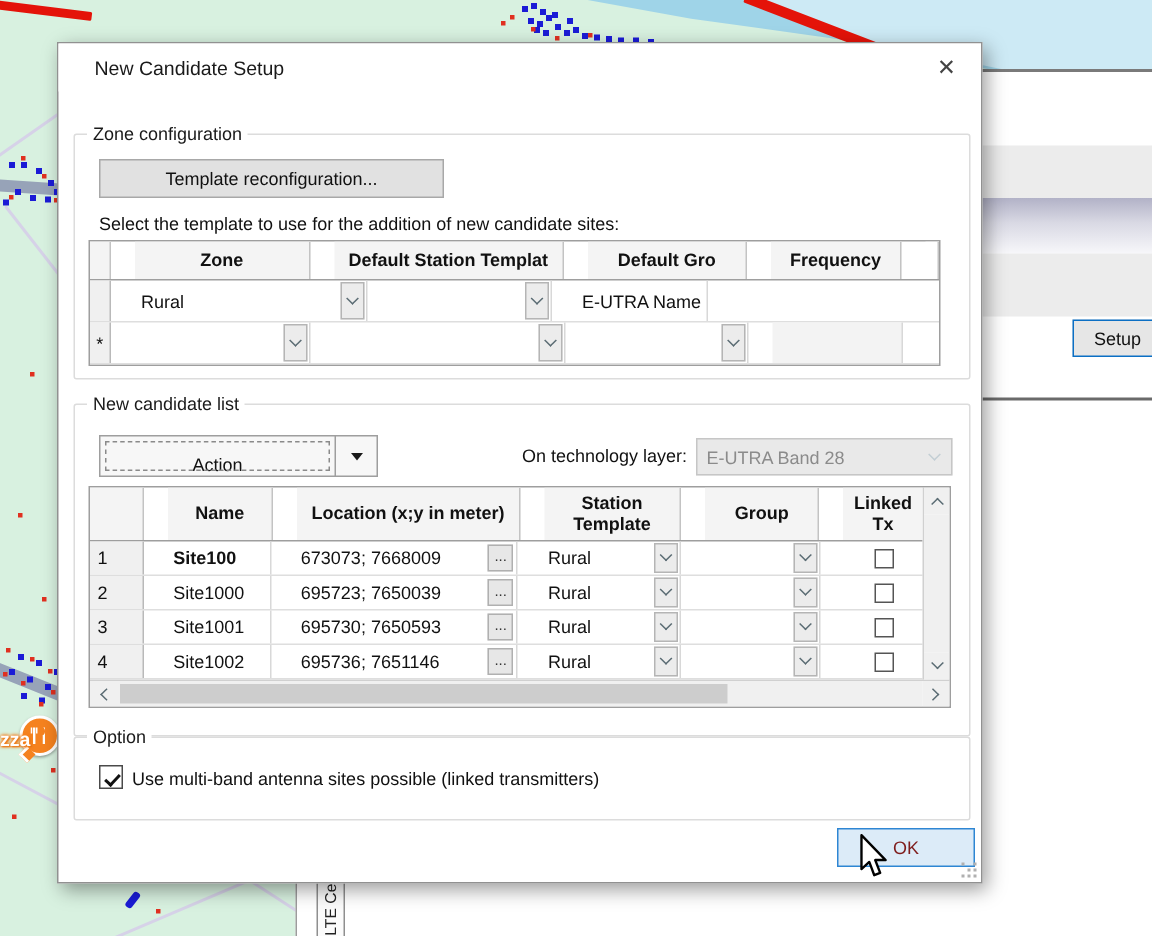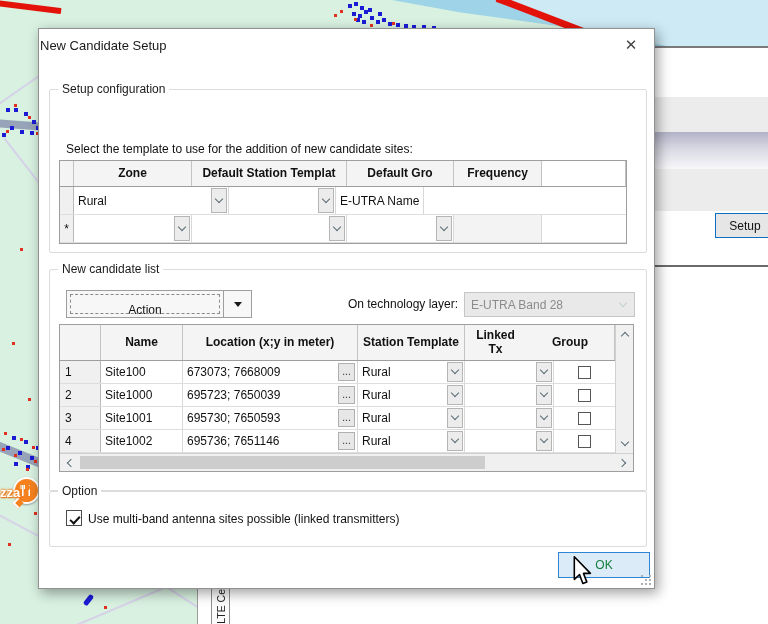--- a/index.html
+++ b/index.html
@@ -38,33 +38,33 @@
   #v-tab{position:absolute;left:13px;top:535px;width:19px;height:43px;background:#fbfbfb;
     border:1px solid #8f8f8f;border-bottom:none;display:flex;align-items:flex-end;
     justify-content:center;padding-bottom:2px;}
   #v-tab span{writing-mode:vertical-rl;transform:rotate(180deg);font-size:10.5px;color:#222;
     white-space:nowrap;}
 
   
   #dialog{position:absolute;left:38px;top:28px;width:617px;height:561px;background:#fff;
     border:1px solid #919191;box-shadow:3px 4px 12px rgba(0,0,0,.38);z-index:3;font-size:12px;color:#111;}
   #title-bar{position:absolute;left:0;top:0;width:100%;height:32px;background:#fff;}
-  #title-text{position:absolute;left:1px;top:9px;font-size:13px;color:#1a1a1a;}
+  #title-text{position:absolute;left:24px;top:9px;font-size:13px;color:#1a1a1a;}
   #close-btn{position:absolute;right:6px;top:2px;width:34px;height:28px;display:flex;
     align-items:center;justify-content:center;font-size:15px;color:#444;}
 
   .group{position:absolute;border:1px solid #dcdcdc;border-radius:2px;}
   .legend{position:absolute;top:-8px;left:8px;background:#fff;padding:0 4px;font-size:12px;color:#1a1a1a;}
 
   .win-btn{background:#e1e1e1;border:1px solid #a8a8a8;display:flex;align-items:center;
     justify-content:center;font-size:12px;color:#111;}
 
   
   .grid{position:absolute;background:#fff;border:1px solid #9e9e9e;overflow:hidden;}
-  .g-row{display:flex;}
+  .g-row{display:flex;gap:16px;}
   .g-cell{position:relative;border-right:1px solid #d8d8d8;padding:0 4px;display:flex;
     align-items:center;font-size:12px;white-space:nowrap;overflow:hidden;}
   .g-head .g-cell{background:#f4f4f4;font-weight:bold;justify-content:center;text-align:center;
     border-right:1px solid #c3c3c3;white-space:normal;line-height:1.15;}
   .g-head{border-bottom:1px solid #9e9e9e;}
   .g-body .g-row{border-bottom:1px solid #dedede;}
   .rowhdr{background:#f0f0f0;justify-content:center;border-right:1px solid #b9b9b9;}
   .filler{border-right:none;flex:1;}
   .combo-btn{position:absolute;right:1px;top:1px;bottom:1px;width:16px;background:#ececec;
     border:1px solid #b5b5b5;display:flex;align-items:center;justify-content:center;}
@@ -99,21 +99,21 @@
   #tech-combo .chev{border-color:#c3ced4;position:absolute;right:8px;}
 
   
   #multiband-checkbox{position:absolute;left:16px;top:18px;width:16px;height:16px;
     border:1px solid #4a4a4a;background:#fff;}
   #multiband-checkbox.checked::after{content:"";position:absolute;left:3px;top:5px;width:8px;
     height:4px;border-left:2px solid #111;border-bottom:2px solid #111;transform:rotate(-47deg);}
 
   #ok-btn{position:absolute;left:519px;top:523px;width:92px;height:26px;background:#dcebf8;
     border:1px solid #2e86d3;display:flex;align-items:center;justify-content:center;
-    font-size:12px;color:#15803d;}
+    font-size:12px;color:#7f1d1d;}
   #grip{position:absolute;right:3px;bottom:3px;width:10px;height:10px;}
   #grip i{position:absolute;left:0;top:0;width:2px;height:2px;background:#b0b0b0;
     box-shadow:8px 0 #b0b0b0,8px 4px #b0b0b0,8px 8px #b0b0b0,4px 4px #b0b0b0,4px 8px #b0b0b0,0 8px #b0b0b0;}
 
   #cursor{position:absolute;left:572px;top:556px;z-index:9;}
 </style>
 </head>
 <body>
 
 <div id="map">
@@ -163,21 +163,22 @@
 
 <div id="dialog">
   <div id="title-bar">
     <span id="title-text">New Candidate Setup</span>
     <div id="close-btn">
       <span>✕</span>
     </div>
   </div>
 
   <div class="group" style="left:10px;top:60px;width:598px;height:164px;">
-    <span class="legend">Setup configuration</span>
+    <span class="legend">Zone configuration</span>
+    <button class="win-btn" style="position:absolute;left:16px;top:16px;width:230px;height:26px;">Template reconfiguration...</button>
     <div style="position:absolute;left:16px;top:52px;">Select the template to use for the addition of new candidate sites:</div>
 
     <div class="grid" style="left:9px;top:70px;width:568px;height:84px;">
       <div class="g-row g-head" style="height:26px;">
         <div class="g-cell rowhdr" style="width:14px;"></div>
         <div class="g-cell" style="width:118px;">Zone</div>
         <div class="g-cell" style="width:155px;">Default Station Templat</div>
         <div class="g-cell" style="width:107px;">Default Gro</div>
         <div class="g-cell" style="width:88px;">Frequency</div>
         <div class="g-cell filler" style="background:#fff;"></div>
@@ -244,28 +245,28 @@
     </div>
 
     <div class="grid" style="left:9px;top:54px;width:575px;height:148px;">
       <div style="display:flex;height:128px;">
         <div style="width:555px;">
           <div class="g-row g-head" style="height:36px;">
             <div class="g-cell rowhdr" style="width:41px;"></div>
             <div class="g-cell" style="width:82px;">Name</div>
             <div class="g-cell" style="width:175px;">Location (x;y in meter)</div>
             <div class="g-cell" style="width:107px;">Station Template</div>
+            <div class="g-cell" style="width:89px;">Group</div>
             <div class="g-cell" style="width:61px;border-right:none;">Linked Tx</div>
-            <div class="g-cell" style="width:89px;">Group</div>
           </div>
           <div class="g-body">
 
             <div class="g-row" style="height:23px;">
               <div class="g-cell rowhdr" style="width:41px;justify-content:flex-start;padding-left:5px;">1</div>
-              <div class="g-cell" style="width:82px;">Site100</div>
+              <div class="g-cell" style="width:82px;font-weight:bold;">Site100</div>
               <div class="g-cell" style="width:175px;padding-right:22px;">
                   <span>673073; 7668009</span>
                 <span class="browse-btn">...</span>
                 </div>
               <div class="g-cell" style="width:107px;padding-right:20px;">
                   <span>Rural</span>
                 <span class="combo-btn">
                     <i class="chev down"></i>
                   </span>
                 </div>

